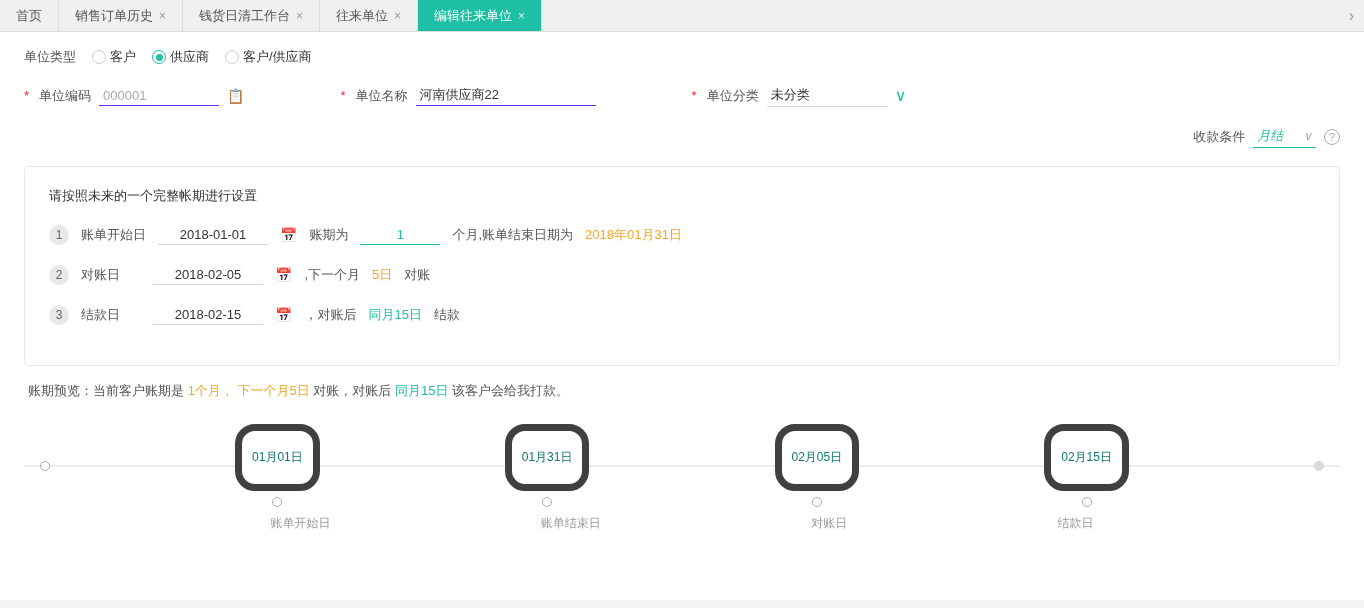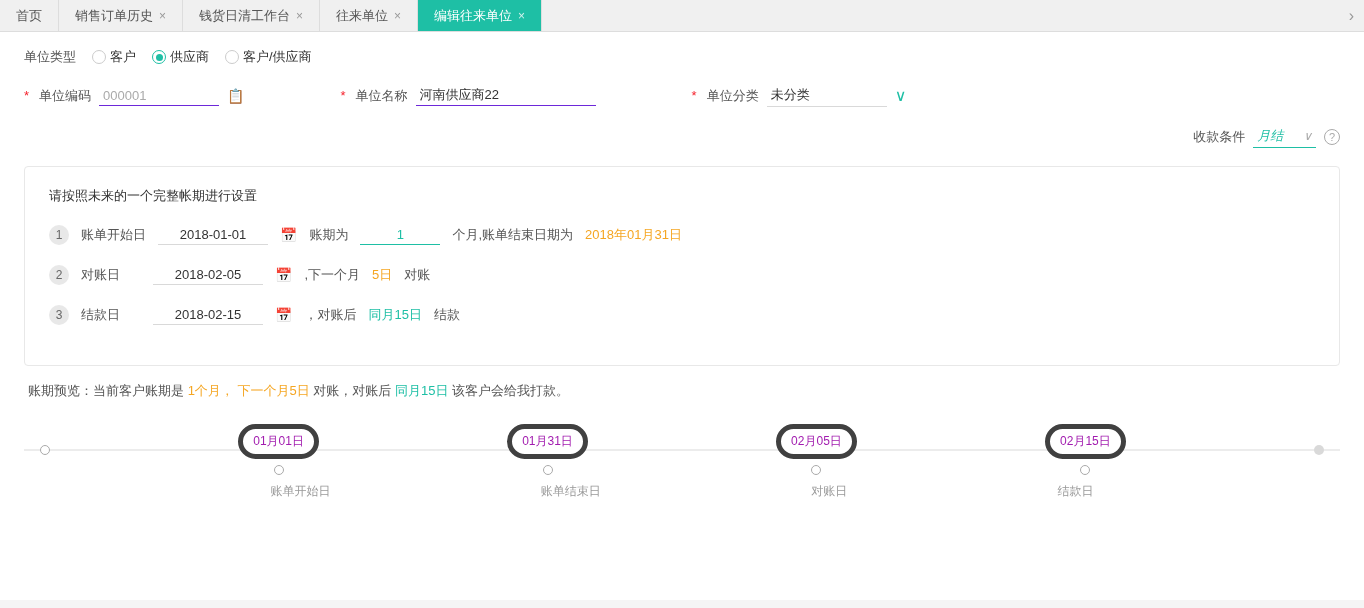--- a/index.html
+++ b/index.html
@@ -273,25 +273,25 @@
       align-items: center;
       gap: 6px;
     }
     .timeline-dot {
       width: 10px; height: 10px;
       border-radius: 50%;
       background: #fff;
       border: 1.5px solid #aaa;
     }
     .timeline-tag {
-      border: 5px solid #404040;
+      border: 7px solid #404040;
       border-radius: 20px;
-      padding: 4px 10px;
+      padding: 18px 10px;
       font-size: 12px;
-      color: #a21caf;
+      color: #0f766e;
       background: #fff;
       white-space: nowrap;
     }
     .timeline-end-dot {
       width: 10px; height: 10px;
       border-radius: 50%;
       background: #d9d9d9;
     }
     .timeline-wrapper {
       margin-top: 4px;

